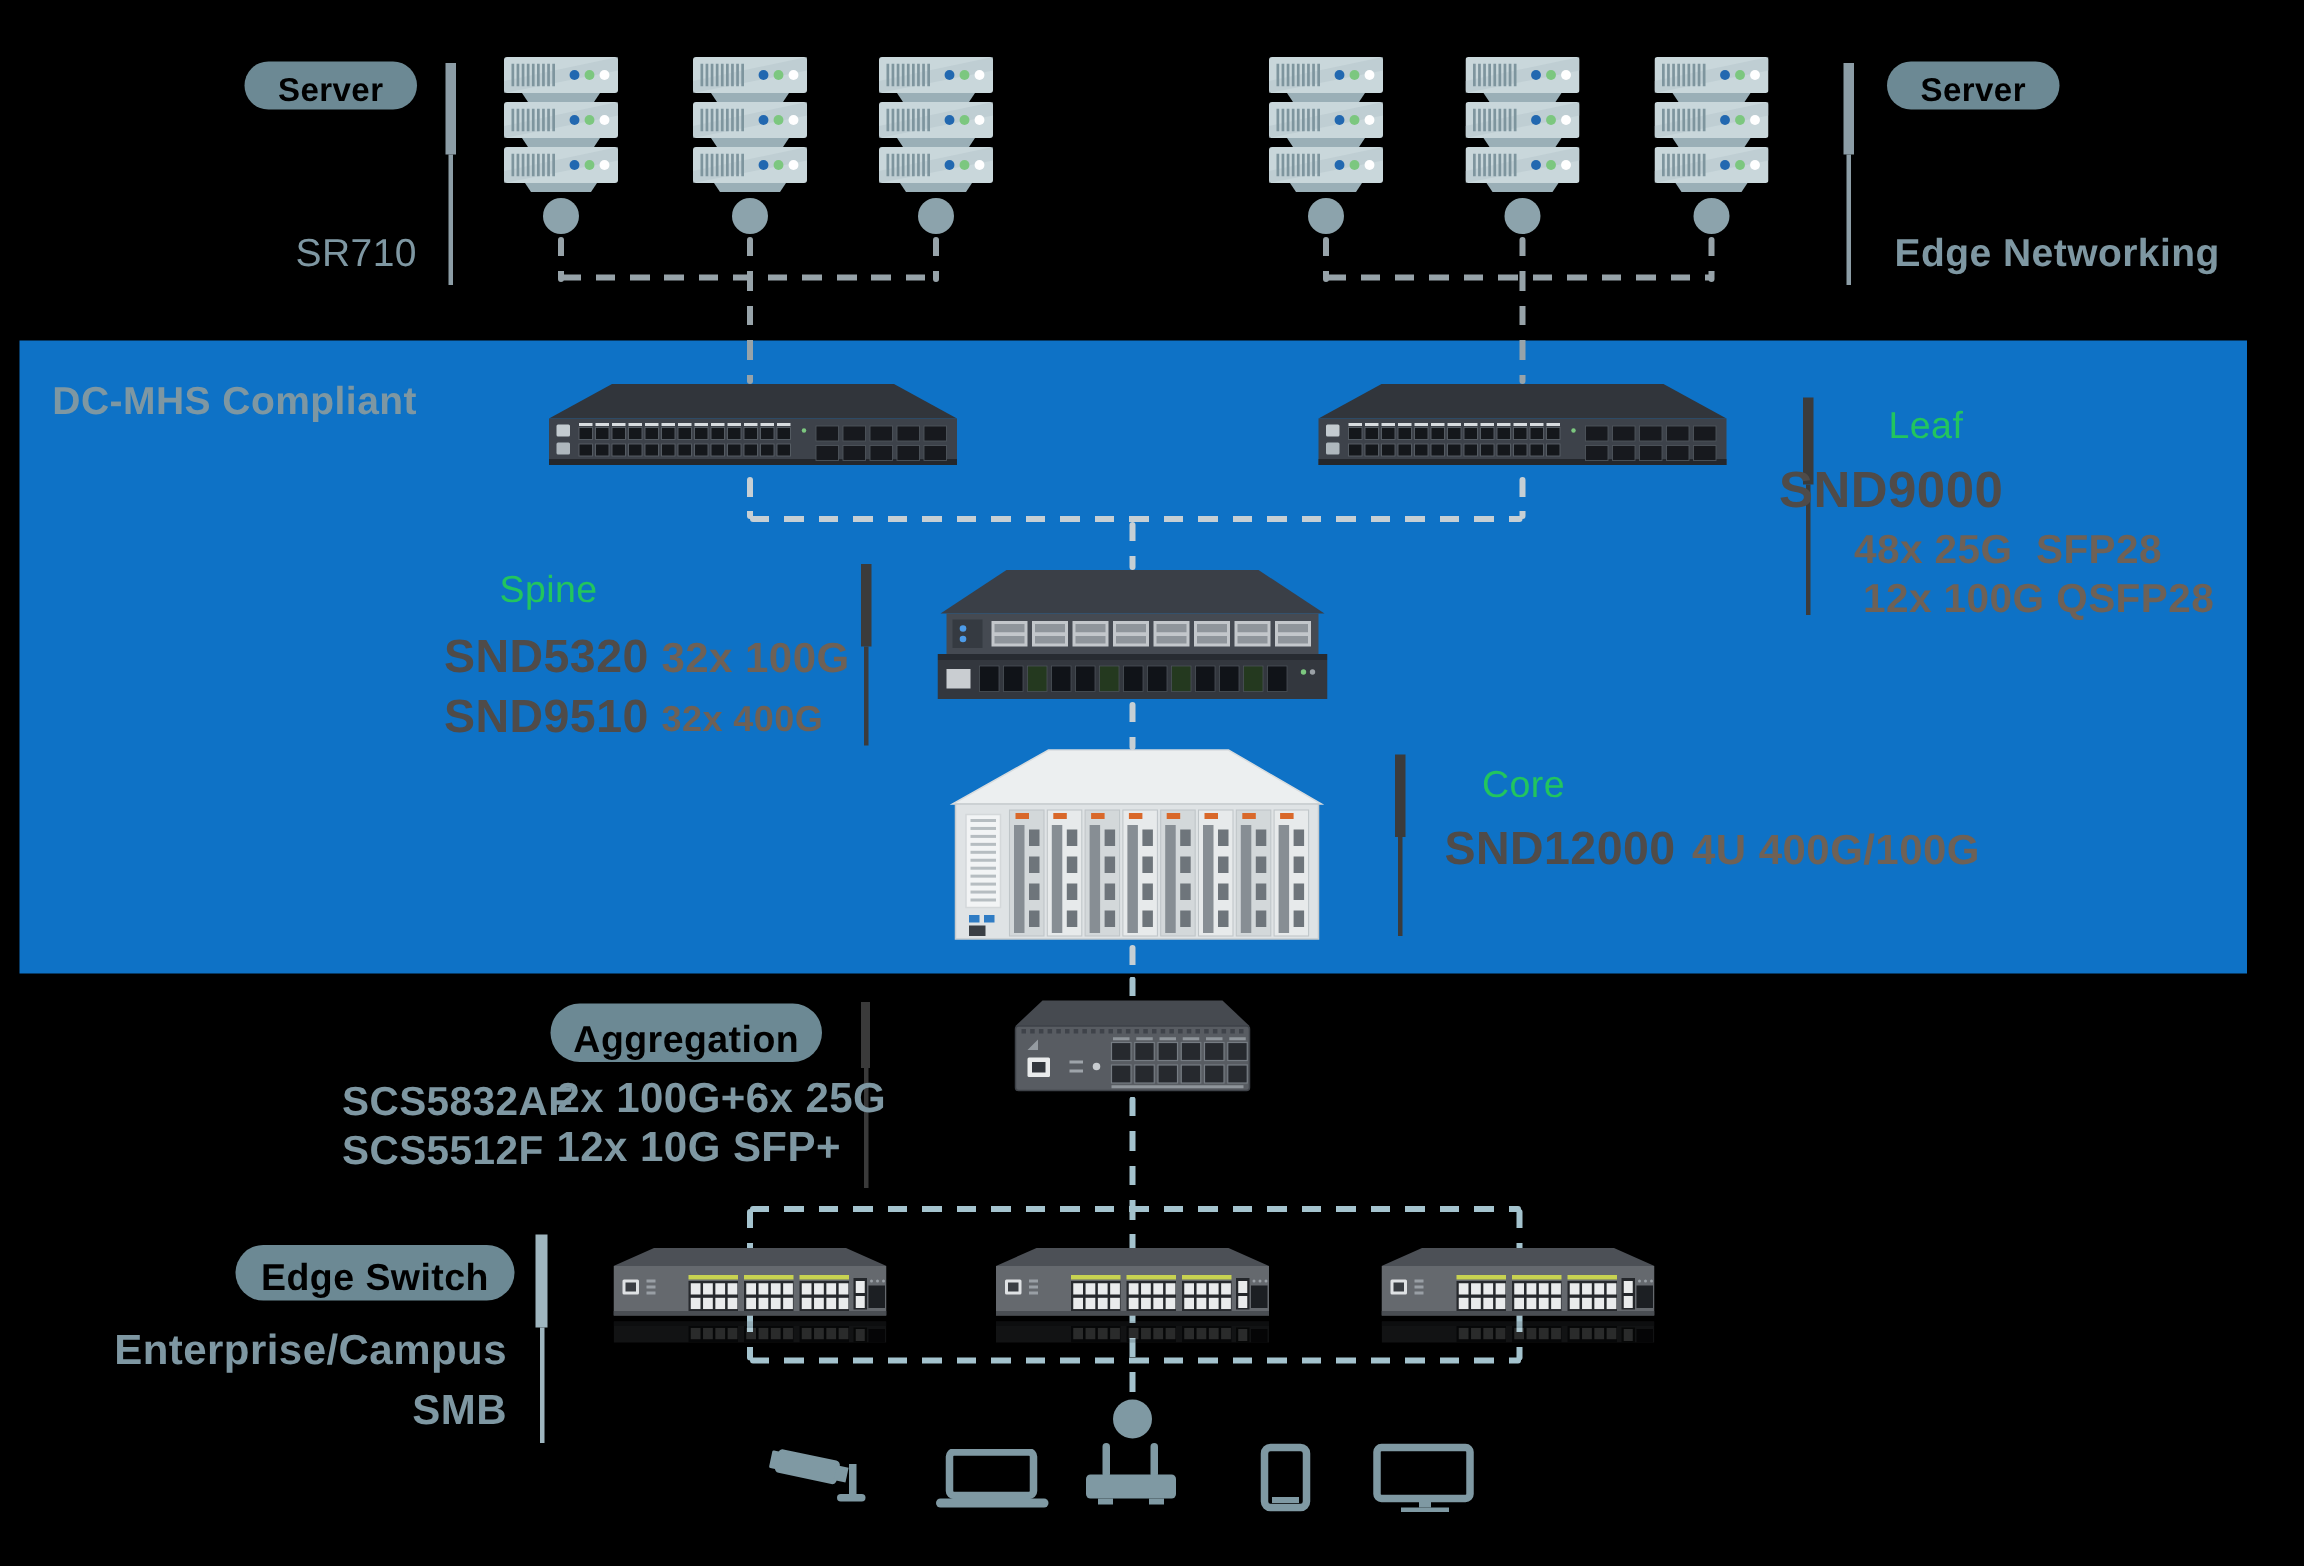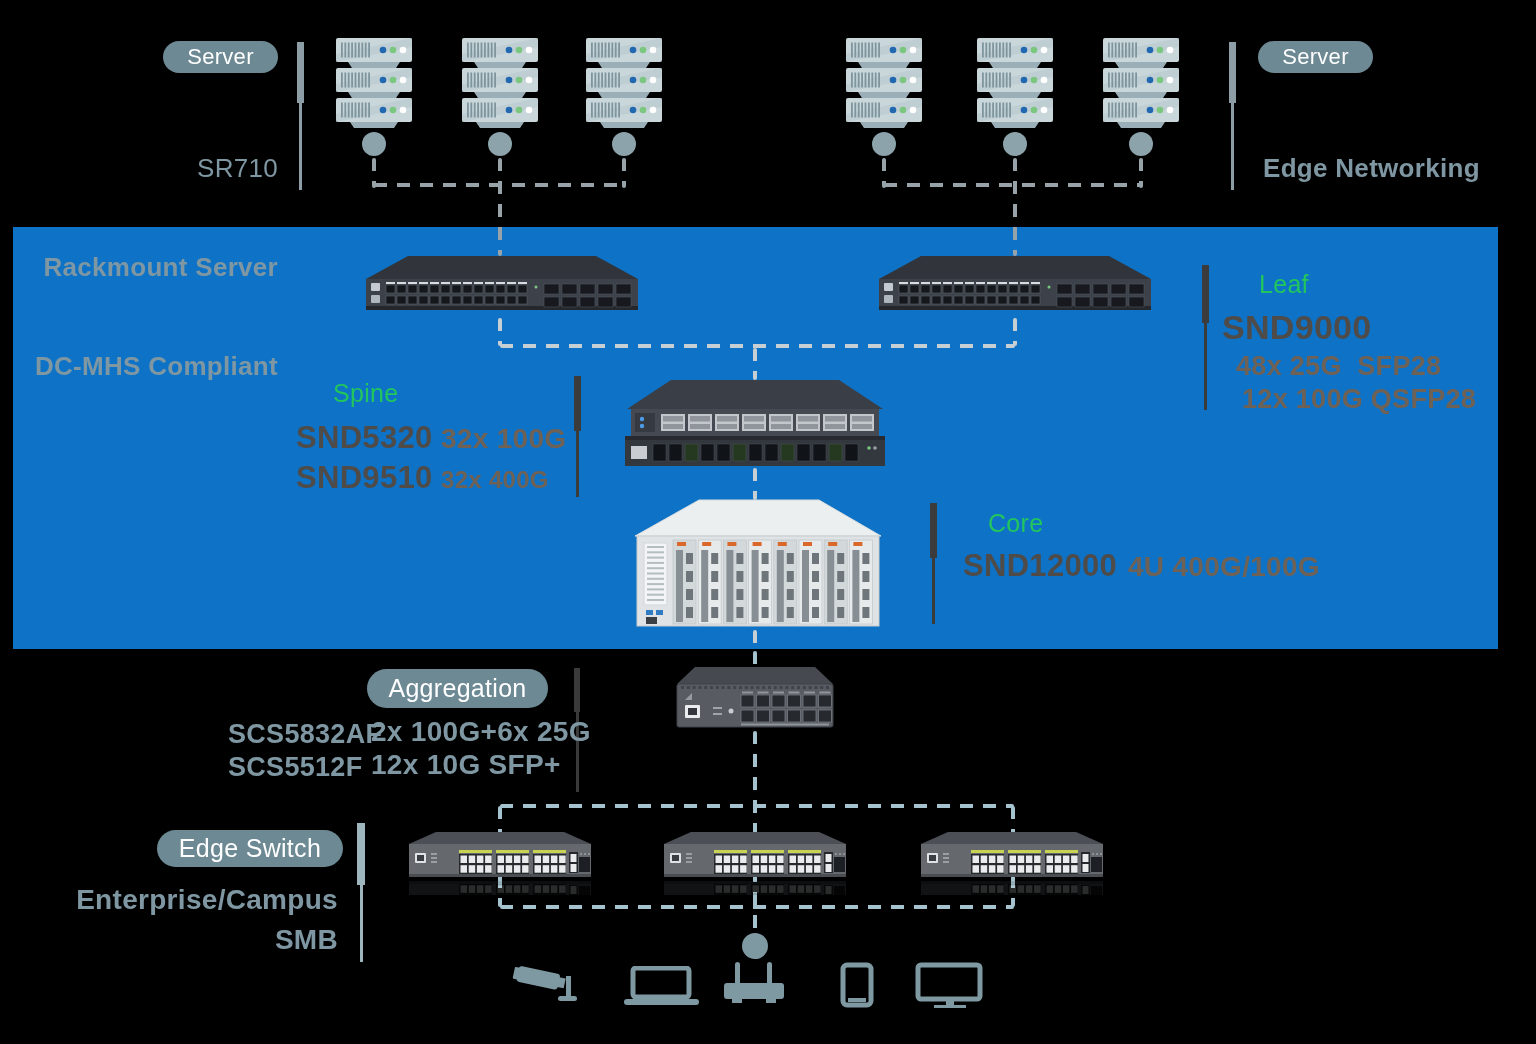--- a/index.html
+++ b/index.html
@@ -1,21 +1,21 @@
 <!DOCTYPE html>
 <html><head>
 <meta charset="utf-8">
 <style>
   html,body{margin:0;padding:0;background:#000;}
   #stage{position:relative;width:1536px;height:1044px;background:#000;overflow:hidden;
          font-family:"Liberation Sans",sans-serif;letter-spacing:.3px;}
   .abs{position:absolute;}
   #blue-band{position:absolute;left:13px;top:227px;width:1485px;height:422px;background:#0E72C6;}
-  .pill{position:absolute;background:#6C8994;color:#ffffff;border-radius:999px;
-        display:flex;align-items:center;justify-content:center;font-weight:400;}
+  .pill{position:absolute;background:#6C8994;color:#000000;border-radius:999px;
+        display:flex;align-items:flex-end;justify-content:center;font-weight:700;}
   .slate{color:#7E97A2;font-weight:600;font-size:26px;line-height:33px;white-space:pre;}
   .slate .model,.mrow{font-weight:400;}
   .wlabel{position:absolute;color:#22c55e;font-weight:500;font-size:25px;white-space:pre;}
   .dmodel{position:absolute;color:#4F4B49;font-weight:700;white-space:pre;}
   .dspec{position:absolute;color:#6E6156;font-weight:600;white-space:pre;}
   .srow{position:absolute;color:#7E97A2;font-weight:700;font-size:27px;white-space:pre;}
   .dash-h{position:absolute;height:4px;border-radius:2px;
           background:repeating-linear-gradient(90deg,var(--c) 0 13px,transparent 13px 23px);}
   .dash-v{position:absolute;width:4px;border-radius:2px;
           background:repeating-linear-gradient(180deg,var(--c) 0 13px,transparent 13px 23px);}
@@ -39,21 +39,20 @@
 
   <div class="pill" style="left:163px;top:41px;width:115px;height:32px;font-size:22px;">
       <span>Server</span>
     </div>
   <div class="vbar" style="--c:#8C9DA6;left:297px;top:42px;height:148px;">
       <i class="thick" style="height:61px"></i>
       <i class="thin"></i>
     </div>
   <div class="abs slate" style="left:20px;top:86px;width:258px;text-align:right;">
     <div class="model">SR710</div>
-    <div>Rackmount Server</div>
     <div>DC-MHS Compliant</div>
   </div>
 
   <div class="vbar" style="--c:#8C9DA6;left:1229px;top:42px;height:148px;">
       <i class="thick" style="height:61px"></i>
       <i class="thin"></i>
     </div>
   <div class="pill" style="left:1258px;top:41px;width:115px;height:32px;font-size:22px;">
       <span>Server</span>
     </div>
@@ -605,21 +604,21 @@
         <rect x="229.4" y="73" width="7" height="11" fill="#6E757B"></rect>
         <rect x="229.4" y="91" width="7" height="11" fill="#6E757B"></rect>
         <rect x="229.4" y="109" width="7" height="11" fill="#6E757B"></rect>
       </svg></div>
 
   <div class="vbar" style="--c:#3B3B3B;left:1202px;top:265px;height:145px;">
       <i class="thick" style="height:58px"></i>
       <i class="thin"></i>
     </div>
   <div class="wlabel" style="left:1259px;top:270px">Leaf</div>
-  <div class="dmodel" style="left:1222px;top:308px;font-size:34px">SND9000</div>
+  <div class="dmodel" style="left:1186px;top:308px;font-size:34px">SND9000</div>
   <div class="dspec" style="left:1236px;top:351px;font-size:27px">48x 25G  SFP28</div>
   <div class="dspec" style="left:1242px;top:384px;font-size:27px">12x 100G QSFP28</div>
 
   <div class="wlabel" style="left:333px;top:379px;width:200px;text-align:left">Spine</div>
   <div class="vbar" style="--c:#3B3B3B;left:574px;top:376px;height:121px;">
       <i class="thick" style="height:55px"></i>
       <i class="thin"></i>
     </div>
   <div class="dmodel" style="left:296px;top:420px;font-size:31px">SND5320</div>
   <div class="dspec" style="left:441px;top:423px;font-size:28px">32x 100G</div>

